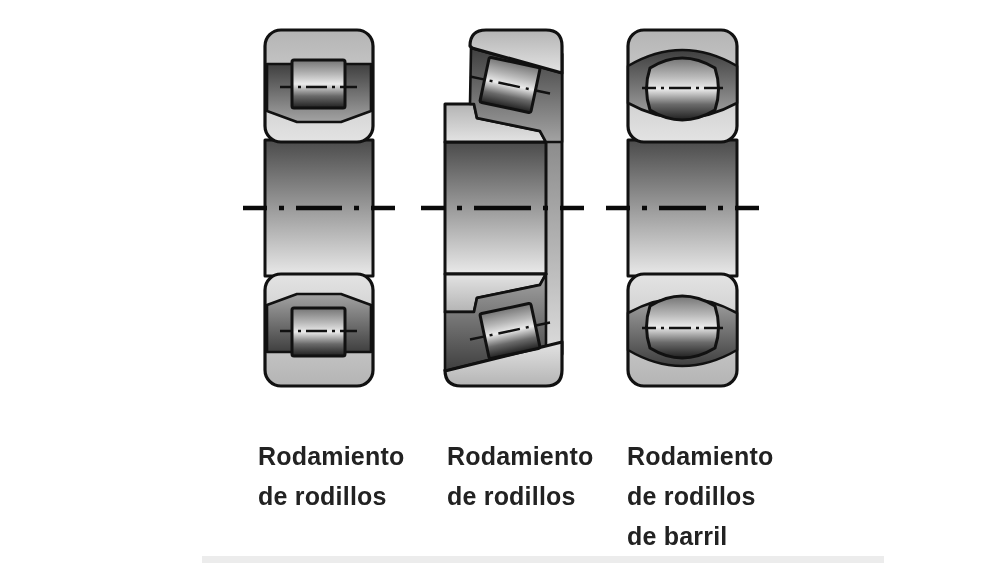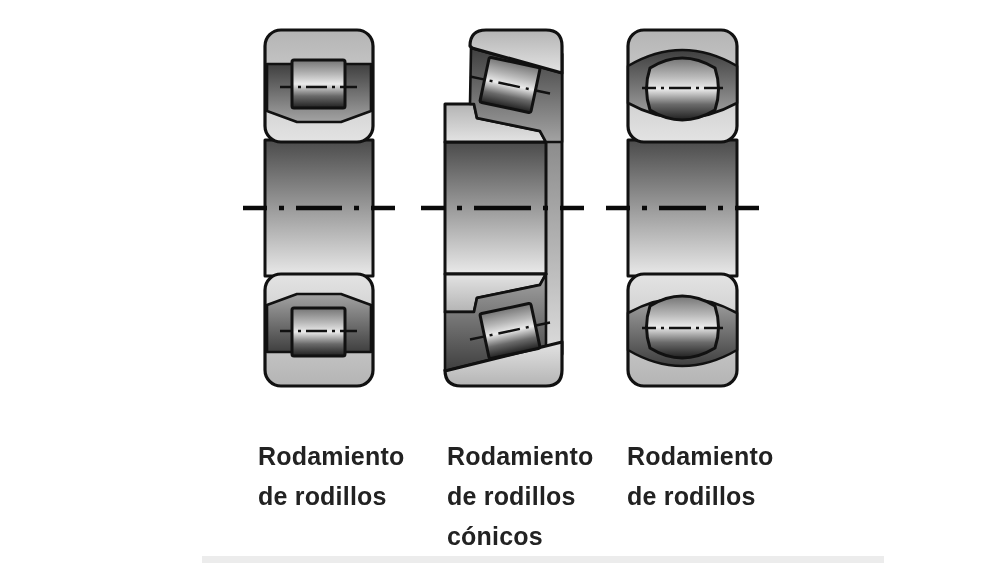--- a/index.html
+++ b/index.html
@@ -138,21 +138,21 @@
   </svg>
 
   <div class="caption caption-1">
     <div>Rodamiento</div>
     <div>de rodillos</div>
   </div>
 
   <div class="caption caption-2">
     <div>Rodamiento</div>
     <div>de rodillos</div>
-    <div>cónicos</div>
   </div>
 
   <div class="caption caption-3">
     <div>Rodamiento</div>
     <div>de rodillos</div>
+    <div>de barril</div>
   </div>
 
 </div>
 
 </body></html>

